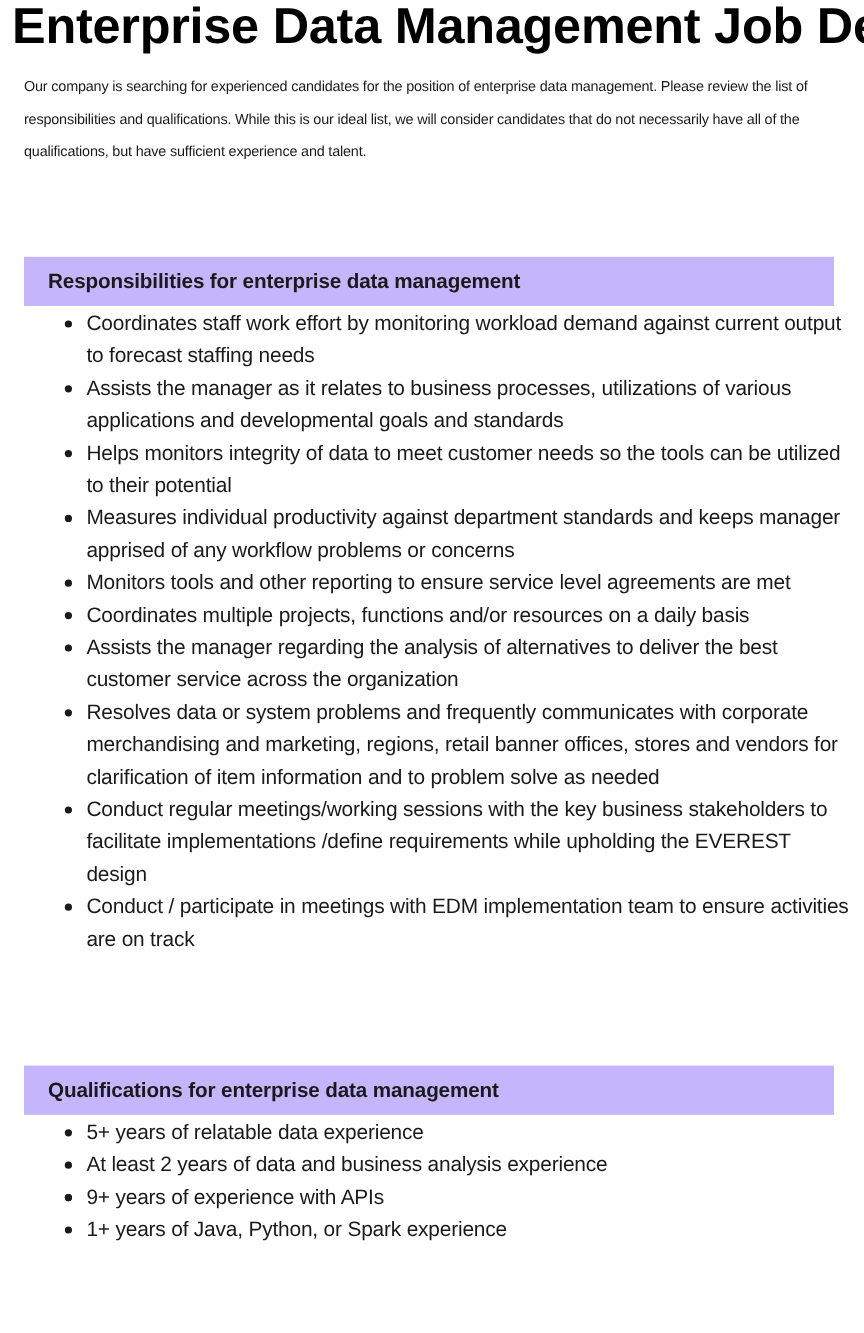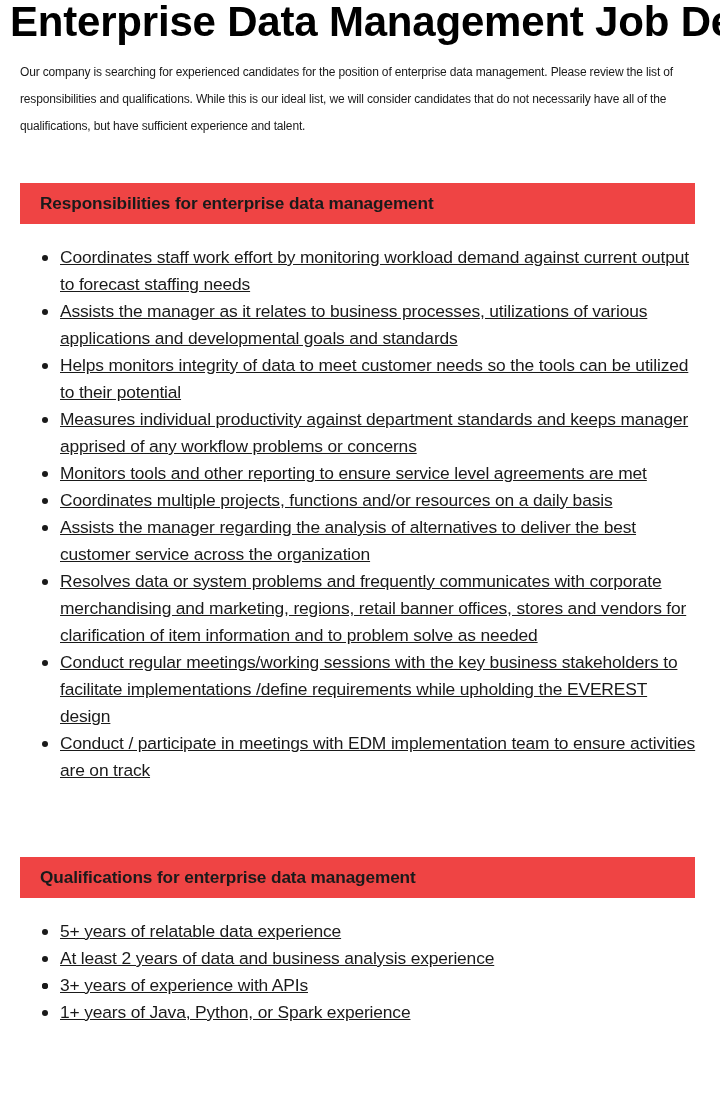--- a/index.html
+++ b/index.html
@@ -39,39 +39,39 @@
       font-size: 12px;
       line-height: 27px;
       color: #1a1a1a;
       letter-spacing: -0.15px;
     }
     .section-band {
       position: absolute;
       left: 20px;
       width: 675px;
       height: 41px;
-      background: #ef4444;
+      background: #c4b5fd;
       box-sizing: border-box;
       padding-left: 20px;
       font-size: 17.2px;
       font-weight: bold;
       line-height: 41px;
       color: #1a1a1a;
       letter-spacing: -0.1px;
+      margin-top: 31px;
     }
     .band-resp { top: 183px; }
     .band-qual { top: 857px; }
     ul.list {
       position: absolute;
       left: 0;
-      margin: 0;
+      margin: 12px;
       padding: 0;
       list-style: none;
       width: 700px;
-      text-decoration: underline;
     }
     ul.list li {
       position: relative;
       padding-left: 60px;
       font-size: 17.4px;
       line-height: 27px;
       color: #1a1a1a;
       letter-spacing: -0.15px;
     }
     ul.list li .bullet {
@@ -109,17 +109,17 @@
     <li><span class="bullet"></span><span>Conduct regular meetings/working sessions with the key business stakeholders to facilitate implementations /define requirements while upholding the EVEREST design</span></li>
     <li><span class="bullet"></span><span>Conduct / participate in meetings with EDM implementation team to ensure activities are on track</span></li>
   </ul>
 
   <div class="section-band band-qual">Qualifications for enterprise data management</div>
 
   <ul class="list list-qual">
     <li><span class="bullet"></span><span>5+ years of relatable data experience</span></li>
     <li><span class="bullet"></span><span>At least 2 years of data and business analysis experience</span></li>
     <li><span class="bullet"></span></li>
-    <li><span class="bullet"></span><span>3+ years of experience with APIs</span></li>
+    <li><span class="bullet"></span><span>9+ years of experience with APIs</span></li>
     <li><span class="bullet"></span><span>1+ years of Java, Python, or Spark experience</span></li>
   </ul>
 
 </div>
 
 </body></html>

